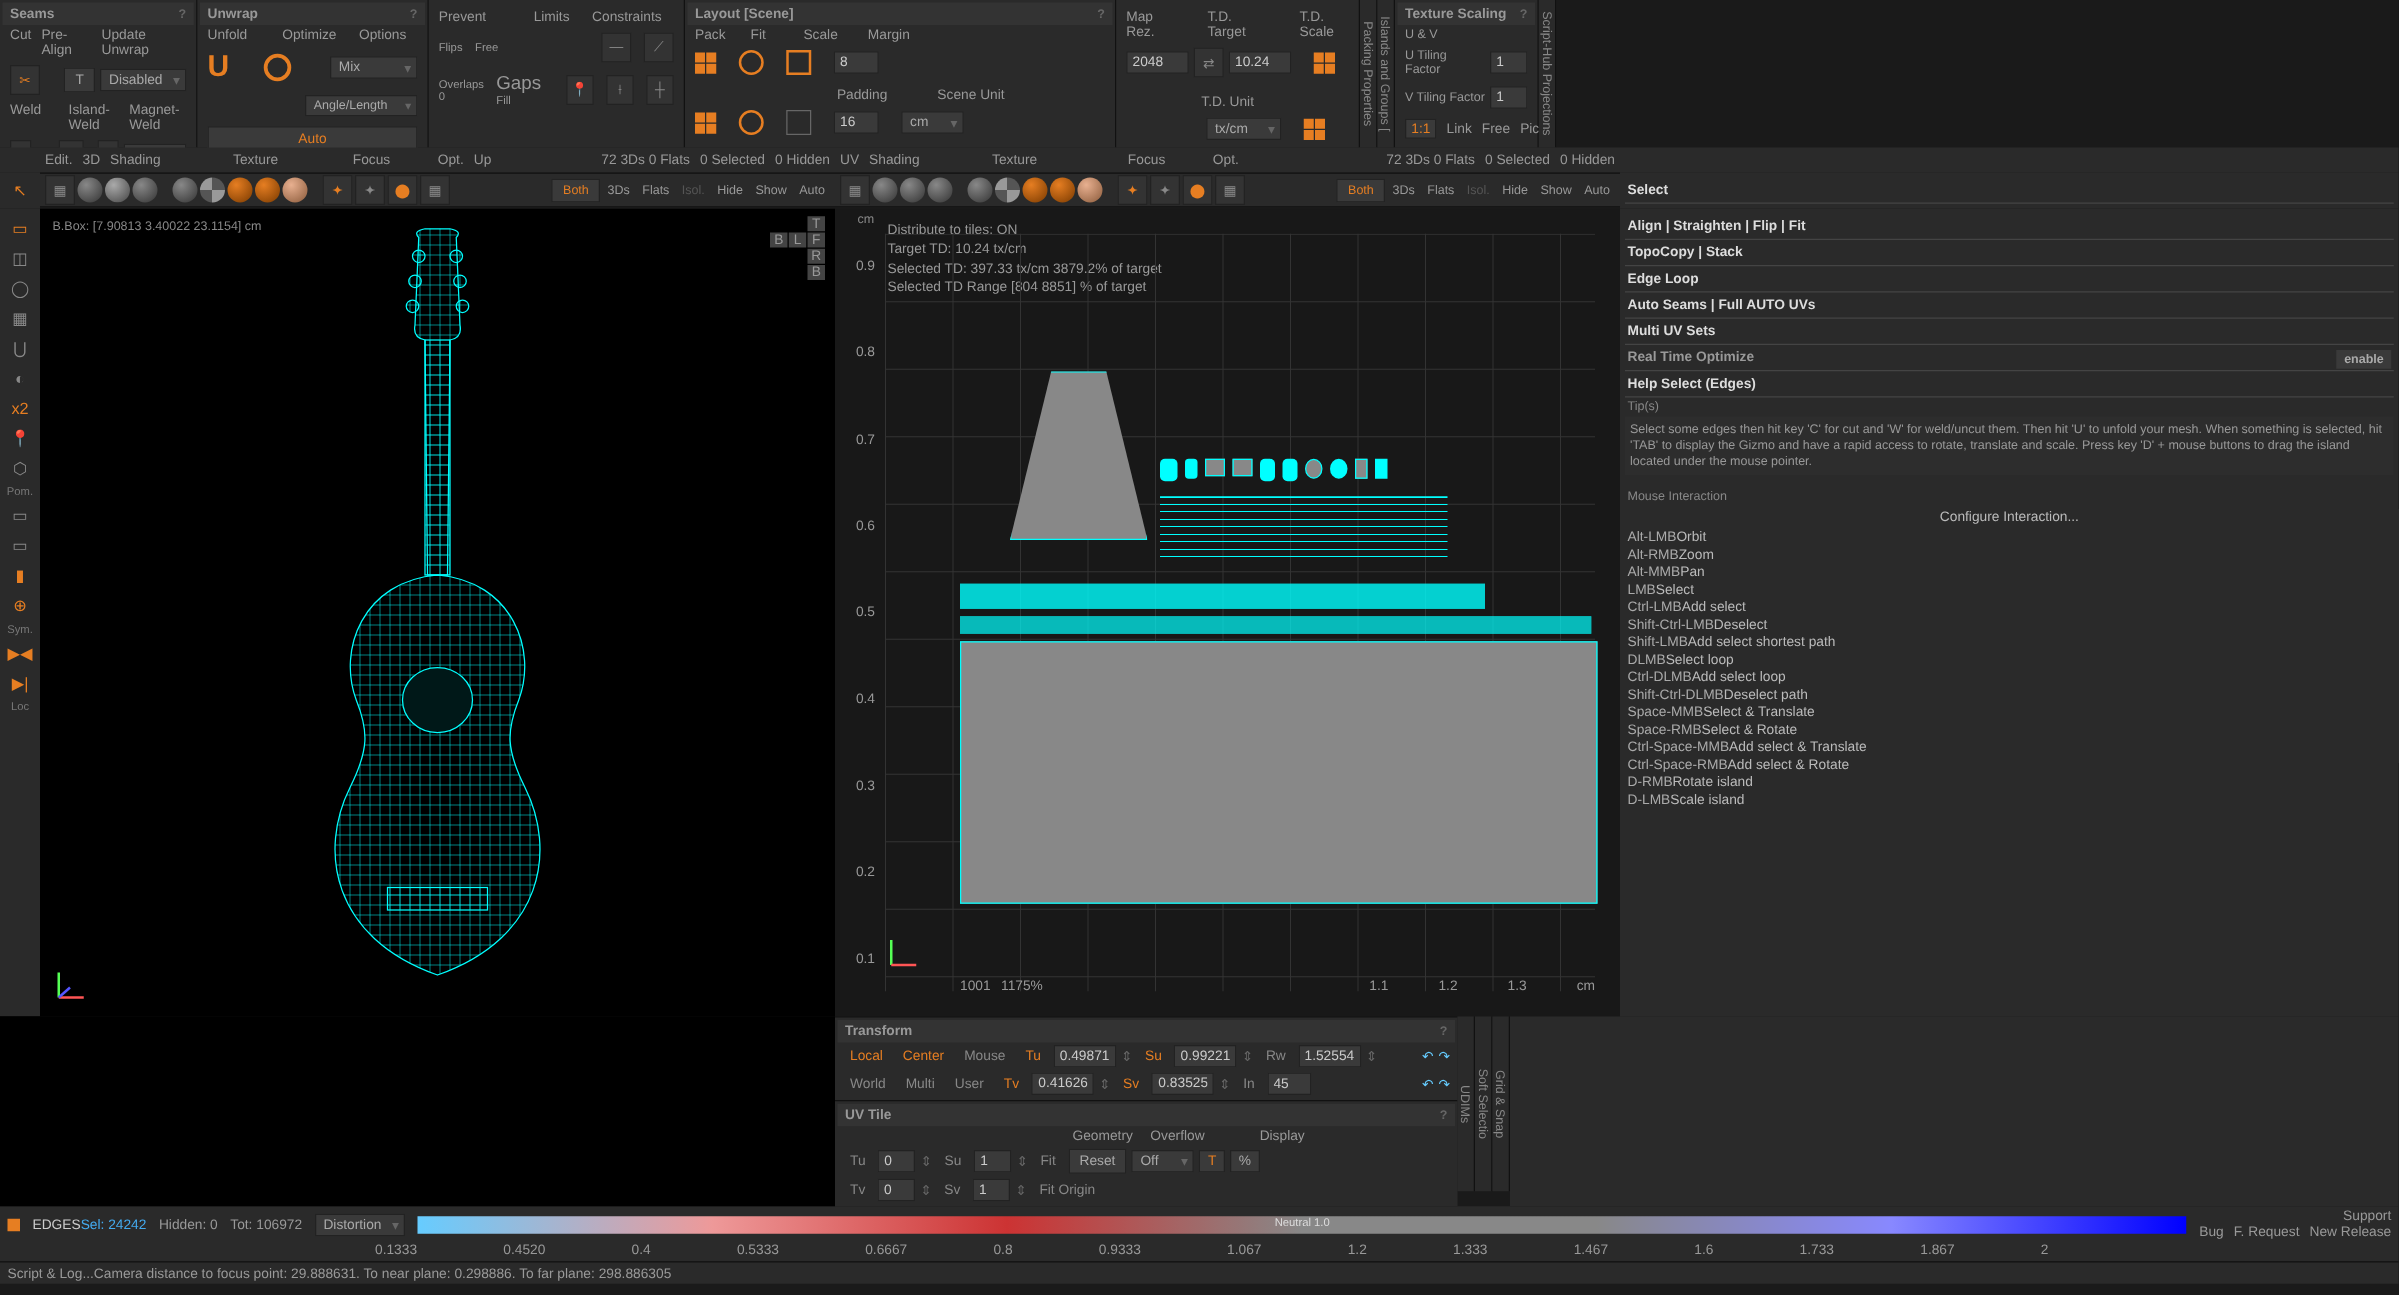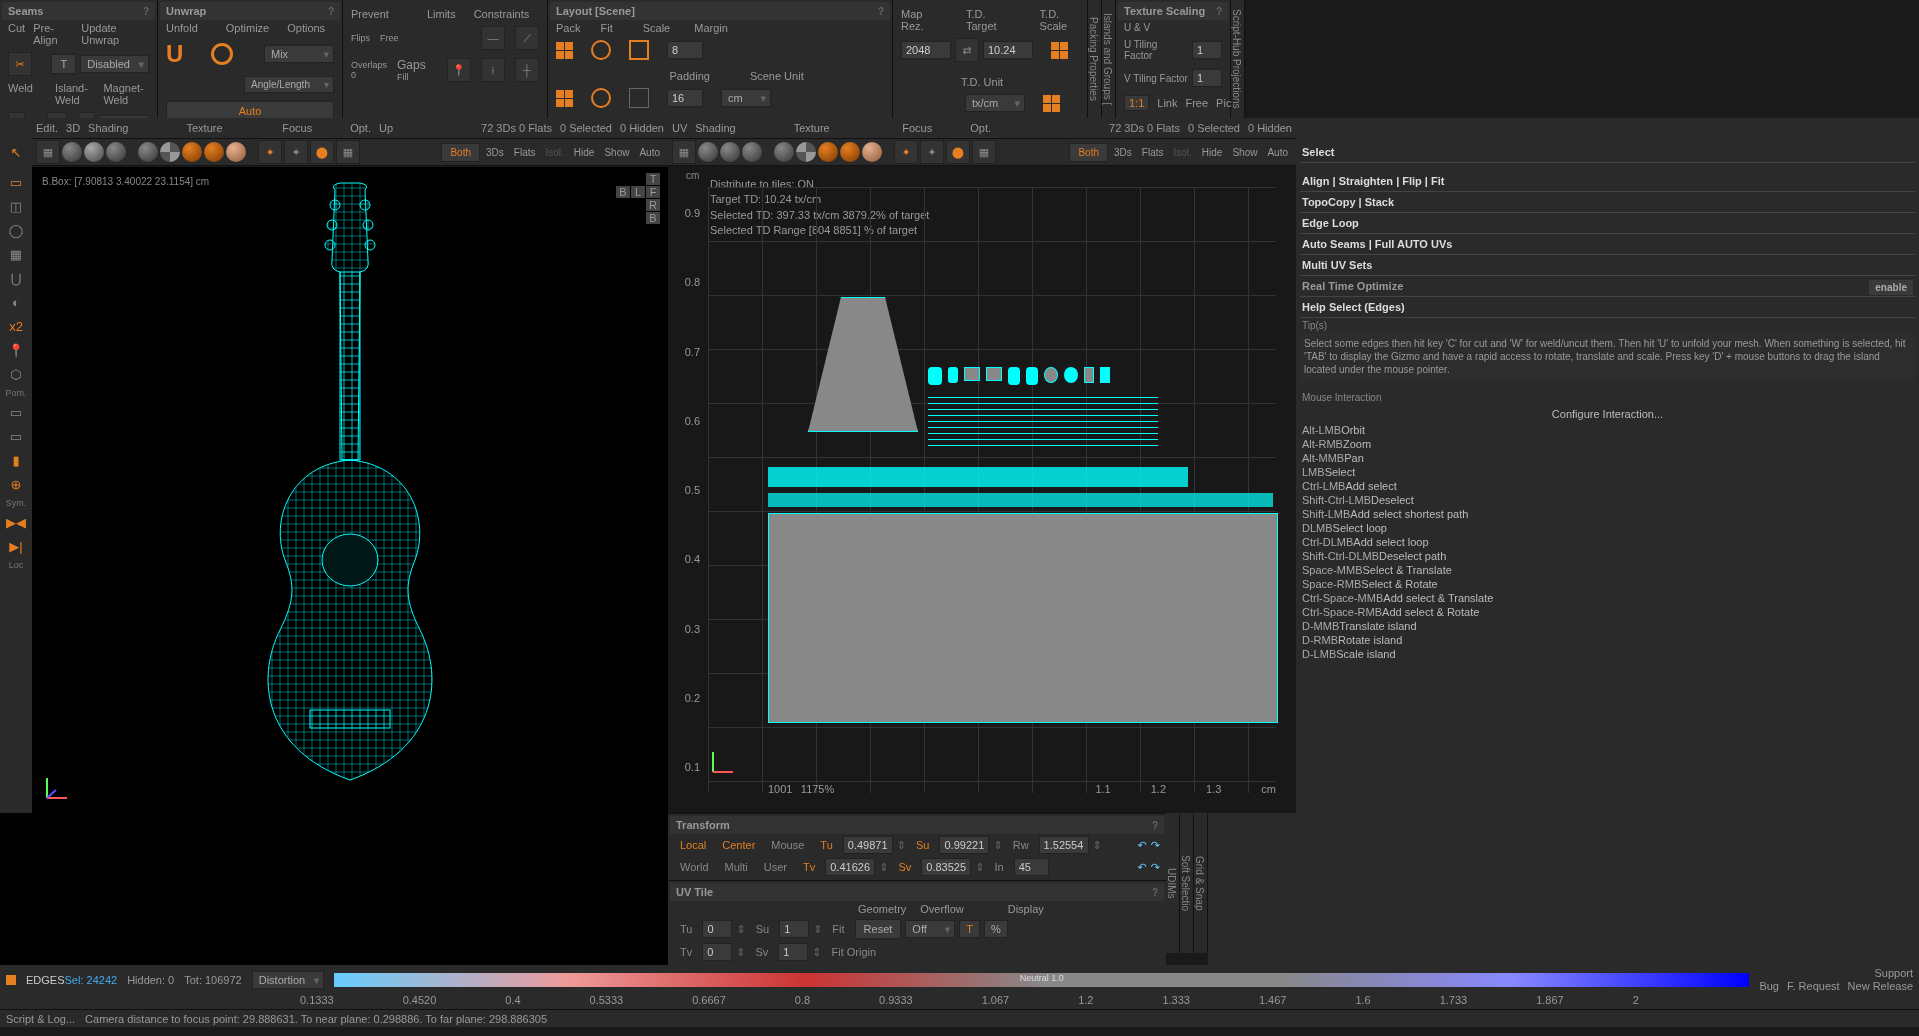--- a/index.html
+++ b/index.html
@@ -44,21 +44,21 @@
 .mouse-row .k{color:#aaa}
 .mouse-row .v{color:#bbb}
 .axis-gizmo{position:absolute;bottom:10px;left:10px;width:30px;height:30px}
 .transform-panel{background:#2a2a2a;padding:2px;border-top:1px solid #111}
 .tf-row{display:flex;align-items:center;gap:4px;padding:2px 4px}
 .tf-label{color:#e67e22;padding:2px 6px}
 .tf-gray{color:#888;padding:2px 6px}
 .bottom-row{height:44px;background:#2a2a2a;display:flex;flex-direction:column}
 .sel-bar{display:flex;align-items:center;gap:10px;padding:2px 6px;font-size:10px}
 .ruler{height:14px;background:linear-gradient(to right,#6cf,#e99,#c33,#888 50%,#888,#88f,#00f);position:relative;flex:1}
-.status-bar{height:18px;background:#2a2a2a;border-top:1px solid #111;display:flex;align-items:center;padding:0 6px;gap:10px;font-size:10px}
+.status-bar{height:18px;background:#2a2a2a;border-top:1px solid #111;display:flex;align-items:center;padding:0 6px;font-size:10px}
 .overlay-info{position:absolute;color:#888;font-size:10px;line-height:1.4}
 .guitar-svg{position:absolute;left:50%;top:50%;transform:translate(-50%,-50%)}
 .uv-grid{position:absolute;inset:20px 20px 20px 40px;background-image:linear-gradient(#333 1px,transparent 1px),linear-gradient(90deg,#333 1px,transparent 1px);background-size:54px 54px}
 .uv-shell{position:absolute;background:#888;border:1px solid #0ff}
 .enable-btn{background:#3a3a3a;padding:2px 6px;font-size:10px;color:#aaa;float:right}
 .orange-sq{width:10px;height:10px;background:#e67e22;display:inline-block}
 .grid-icon{display:grid;grid-template-columns:repeat(2,8px);grid-template-rows:repeat(2,8px);gap:1px}
 .grid-icon span{background:#e67e22}
 </style>
 </head>
@@ -139,21 +139,21 @@
       <div style="flex:1"></div>
       <div class="icon-btn">—</div>
       <div class="icon-btn">⟋</div>
     </div>
     <div class="controls-row" style="gap:10px">
       <div>
           <div style="font-size:9px">Overlaps</div>
           <div style="font-size:9px">0</div>
         </div>
       <div>
-          <div style="font-size:12px">Gaps</div>
+          <div style="font-size:15px">Gaps</div>
           <div style="font-size:9px">Fill</div>
         </div>
       <div style="flex:1"></div>
       <div class="icon-btn orange">📍</div>
       <div class="icon-btn">⟊</div>
       <div class="icon-btn">┼</div>
     </div>
   </div>
 
   <div class="panel layout-panel">
@@ -533,24 +533,20 @@
         </div>
         <div class="mouse-row">
           <span class="k">Ctrl-Space-MMB</span>
           <span class="v">Add select &amp; Translate</span>
         </div>
         <div class="mouse-row">
           <span class="k">Ctrl-Space-RMB</span>
           <span class="v">Add select &amp; Rotate</span>
         </div>
         <div class="mouse-row">
-          <span class="k">D-MMB</span>
-          <span class="v">Translate island</span>
-        </div>
-        <div class="mouse-row">
           <span class="k">D-RMB</span>
           <span class="v">Rotate island</span>
         </div>
         <div class="mouse-row">
           <span class="k">D-LMB</span>
           <span class="v">Scale island</span>
         </div>
       </div>
   </div>
 </div>

